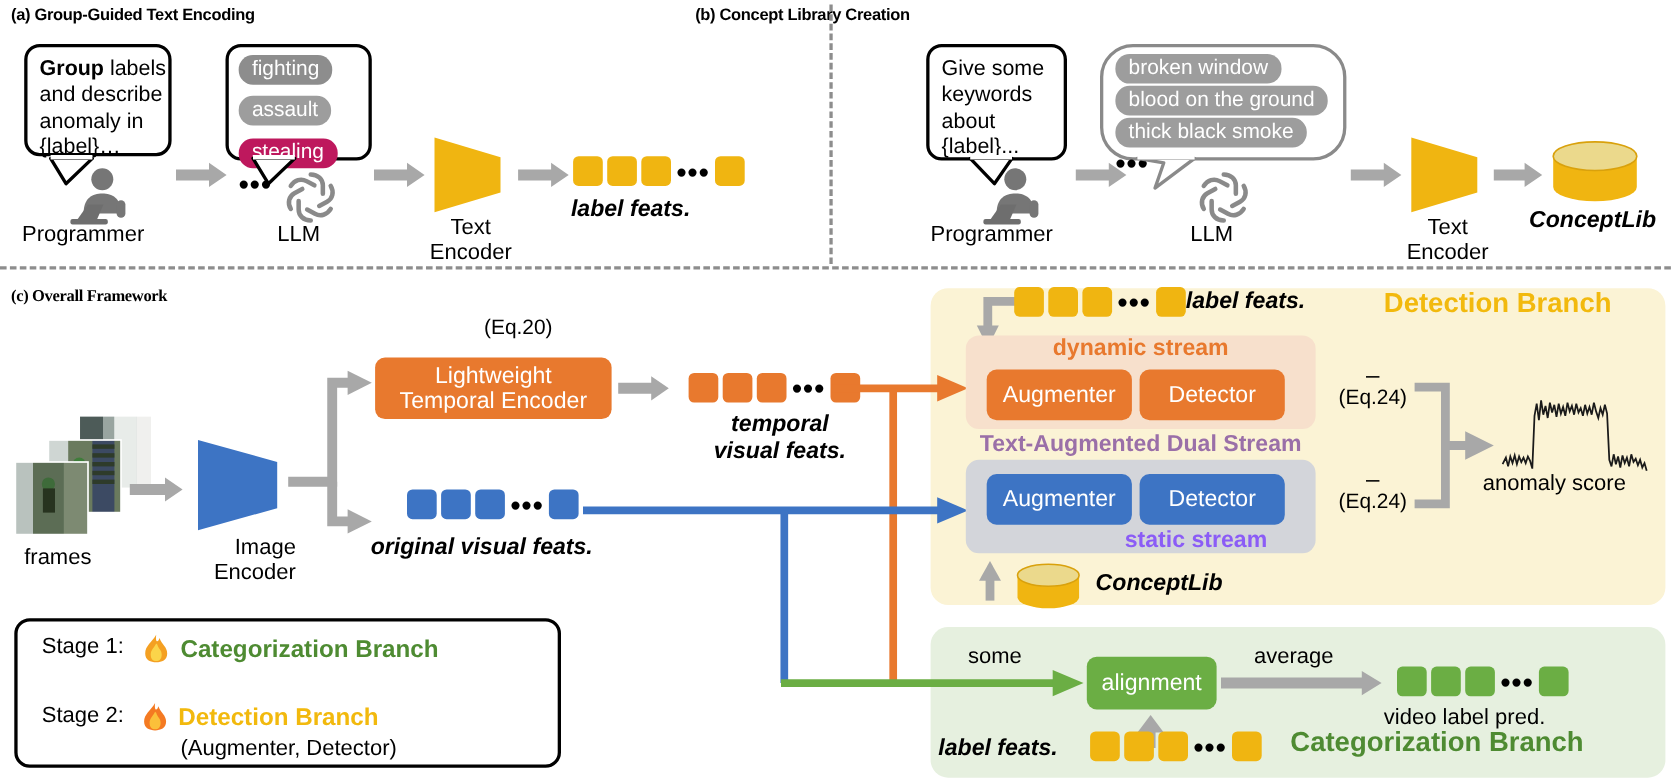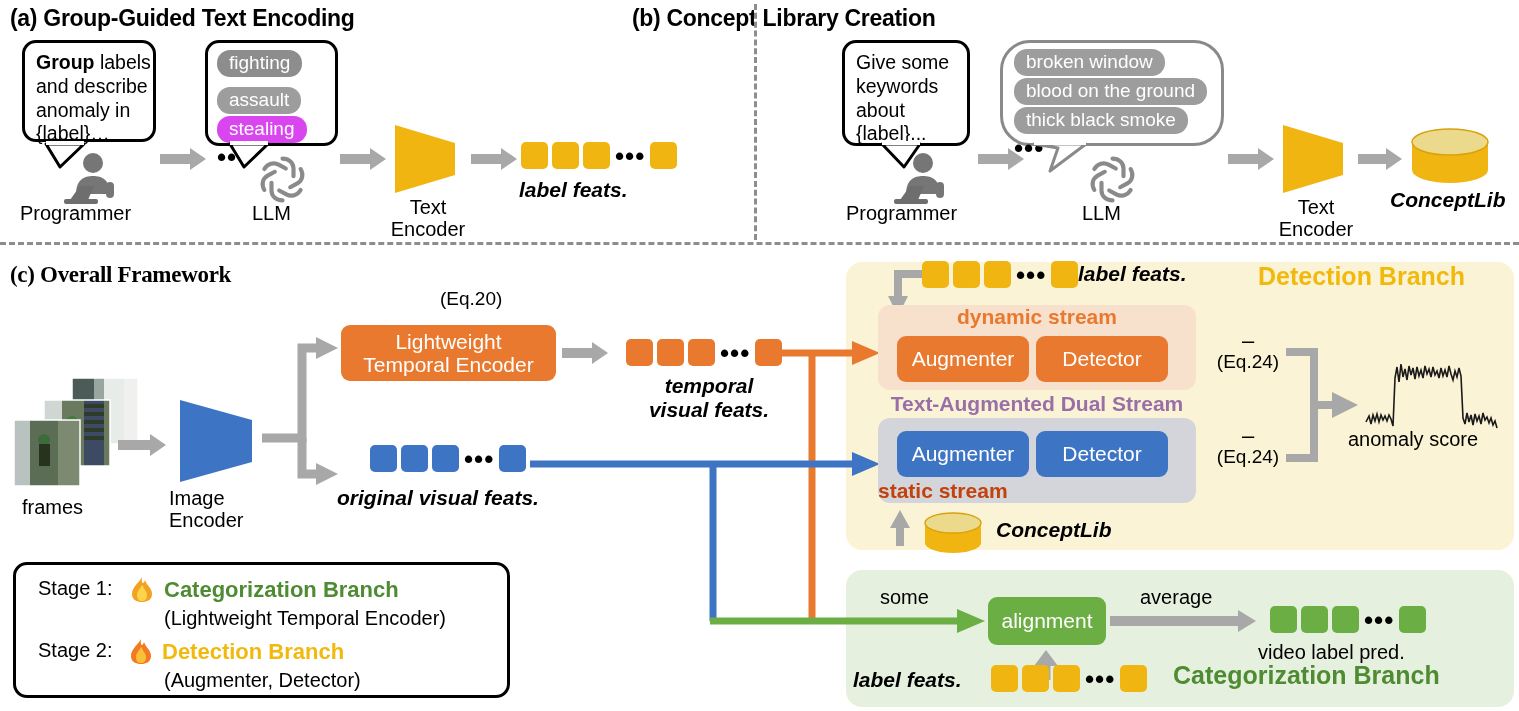--- a/index.html
+++ b/index.html
@@ -2,21 +2,21 @@
 <html><head>
 <meta charset="utf-8">
 <style>
   * { box-sizing: border-box; margin:0; padding:0; }
   html,body { background:#fff; }
   body {
     width:1519px; height:711px; position:relative; overflow:hidden;
     font-family:"Liberation Sans", sans-serif; color:#000;
   }
   .abs { position:absolute; }
-  .ttl { font-size:23px; font-weight:bold; letter-spacing:-0.3px; }
+  .ttl { font-size:15px; font-weight:bold; letter-spacing:-0.3px; }
   .lbl { font-size:20px; line-height:1.12; }
   .ital { font-style:italic; font-weight:bold; font-size:21px; }
 
   
   .vdash { position:absolute; left:754px; top:4px; width:0; height:236px;
            border-left:3px dashed #8d8d8d; }
   .hdash { position:absolute; left:0px; top:242px; width:1519px; height:0;
            border-top:3px dashed #8d8d8d; }
 
   
@@ -77,21 +77,21 @@
 <div class="abs lbl" style="left:20px;top:202px;">Programmer</div>
 
 <svg class="abs" style="left:160px;top:148px;" width="50" height="22">
   <path d="M0,6 L30,6 L30,0 L46,11 L30,22 L30,16 L0,16 Z" fill="#a8a8a8"></path>
 </svg>
 
 <div class="bubble" style="left:205px;top:40px;width:133px;height:106px;">
   <div style="position:absolute;left:9px;top:7px;">
     <div class="pill" style="background:#8d8d8d;">fighting</div>
     <div class="pill" style="background:#9d9d9d;margin-top:10px;">assault</div>
-    <div class="pill" style="background:#d946ef;margin-top:2px;">stealing</div>
+    <div class="pill" style="background:#be185d;margin-top:12px;">stealing</div>
     <div class="dots" style="margin-top:1px;">•••</div>
   </div>
 </div>
 <svg class="abs" style="left:228px;top:142px;" width="44" height="28">
   <path d="M2,2 L40,2 L16,25 Z" fill="#fff" stroke="#000" stroke-width="3" stroke-linejoin="round"></path>
   <line x1="2" y1="1" x2="40" y2="1" stroke="#fff" stroke-width="4"></line>
 </svg>
 
 <svg class="abs" style="left:255px;top:152px;" width="55" height="55" viewBox="0 0 100 100">
   <g fill="none" stroke="#8a8a8a" stroke-width="7.5" stroke-linejoin="round" stroke-linecap="round">
@@ -239,21 +239,21 @@
 </svg>
 <div class="abs lbl" style="left:22px;top:496px;">frames</div>
 
 <svg class="abs" style="left:118px;top:434px;" width="52" height="22">
   <path d="M0,6 L32,6 L32,0 L48,11 L32,22 L32,16 L0,16 Z" fill="#a8a8a8"></path>
 </svg>
 
 <svg class="abs" style="left:178px;top:398px;" width="82" height="88">
   <path d="M2,2 L2,84 L74,64 L74,22 Z" fill="#3D74C4"></path>
 </svg>
-<div class="abs lbl" style="left:169px;top:487px;text-align:left;width:100px;">
+<div class="abs lbl" style="left:169px;top:487px;text-align:right;width:100px;">
   <span>Image</span><br><span>Encoder</span>
 </div>
 
 <svg class="abs" style="left:262px;top:330px;" width="90" height="150">
   <path d="M0,108 L40,108 L40,18 L58,18" stroke="#a8a8a8" stroke-width="9" fill="none"></path>
   <path d="M54,7 L76,18 L54,29 Z" fill="#a8a8a8"></path>
   <path d="M40,108 L40,144 L58,144" stroke="#a8a8a8" stroke-width="9" fill="none"></path>
   <path d="M54,133 L76,144 L54,155 Z" fill="#a8a8a8"></path>
 </svg>
 
@@ -322,21 +322,21 @@
 <div class="box abs" style="left:1036px;top:336px;width:132px;height:46px;background:#E8792E;font-size:21px;">Detector</div>
 <div class="abs" style="left:1208px;top:330px;font-size:19px;text-align:center;width:80px;line-height:1.0;">
   <span style="font-size:22px;">–</span><br><span>(Eq.24)</span>
 </div>
 
 <div class="abs" style="left:878px;top:392px;width:318px;text-align:center;font-size:21px;font-weight:bold;color:#9A6FA8;">Text-Augmented Dual Stream</div>
 
 <div class="abs" style="left:878px;top:418px;width:318px;height:85px;background:#D3D5DA;border-radius:12px;"></div>
 <div class="box abs" style="left:897px;top:431px;width:132px;height:46px;background:#3D74C4;font-size:21px;">Augmenter</div>
 <div class="box abs" style="left:1036px;top:431px;width:132px;height:46px;background:#3D74C4;font-size:21px;">Detector</div>
-<div class="abs" style="left:878px;top:479px;width:274px;text-align:left;font-size:21px;font-weight:bold;color:#c2410c;">static stream</div>
+<div class="abs" style="left:878px;top:479px;width:274px;text-align:right;font-size:21px;font-weight:bold;color:#8b5cf6;">static stream</div>
 <div class="abs" style="left:1208px;top:425px;font-size:19px;text-align:center;width:80px;line-height:1.0;">
   <span style="font-size:22px;">–</span><br><span>(Eq.24)</span>
 </div>
 
 <svg class="abs" style="left:888px;top:508px;" width="42" height="40">
   <path d="M12,38 L12,18" stroke="#a8a8a8" stroke-width="8" fill="none"></path>
   <path d="M2,20 L12,2 L22,20 Z" fill="#a8a8a8"></path>
 </svg>
 <svg class="abs" style="left:922px;top:513px;" width="62" height="42">
   <path d="M3,10 L3,30 A28,10 0 0 0 59,30 L59,10 Z" fill="#F0B511"></path>
@@ -391,21 +391,20 @@
   <div class="sq" style="width:27px;height:27px;background:#F0B511;"></div>
 </div>
 
 <div class="legendbox" style="left:13px;top:562px;width:497px;height:136px;">
   <div class="abs cap" style="left:22px;top:12px;">Stage 1:</div>
   <svg class="abs" style="left:113px;top:10px;" width="26" height="28">
     <path d="M13,2 C9,9 3,12 3,19 C3,25 8,27 13,27 C18,27 23,25 23,19 C23,13 18,11 16,5 C15,9 12,10 13,2 Z" fill="#F4A022"></path>
     <path d="M13,10 C11,14 8,16 8,20 C8,24 10,26 13,26 C16,26 18,24 18,20 C18,16 15,15 14,11 Z" fill="#FBD44A"></path>
   </svg>
   <div class="abs" style="left:148px;top:12px;font-size:22px;font-weight:bold;color:#4E8B32;">Categorization Branch</div>
-  <div class="abs cap" style="left:148px;top:42px;">(Lightweight Temporal Encoder)</div>
 
   <div class="abs cap" style="left:22px;top:74px;">Stage 2:</div>
   <svg class="abs" style="left:112px;top:72px;" width="26" height="28">
     <path d="M13,2 C9,9 3,12 3,19 C3,25 8,27 13,27 C18,27 23,25 23,19 C23,13 18,11 16,5 C15,9 12,10 13,2 Z" fill="#F47A22"></path>
     <path d="M13,10 C11,14 8,16 8,20 C8,24 10,26 13,26 C16,26 18,24 18,20 C18,16 15,15 14,11 Z" fill="#FBC03A"></path>
   </svg>
   <div class="abs" style="left:146px;top:74px;font-size:22px;font-weight:bold;color:#F2B90D;">Detection Branch</div>
   <div class="abs cap" style="left:148px;top:104px;">(Augmenter, Detector)</div>
 </div>
 

